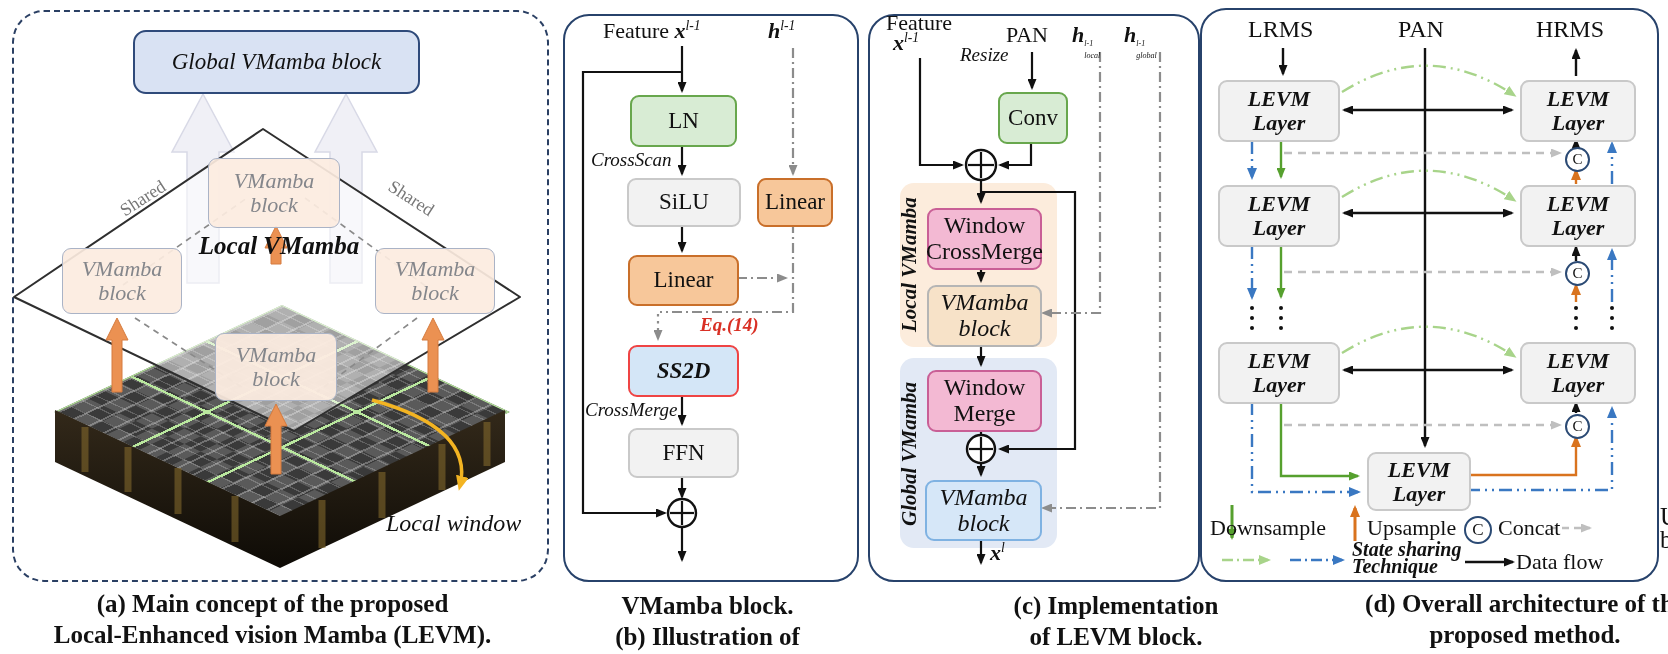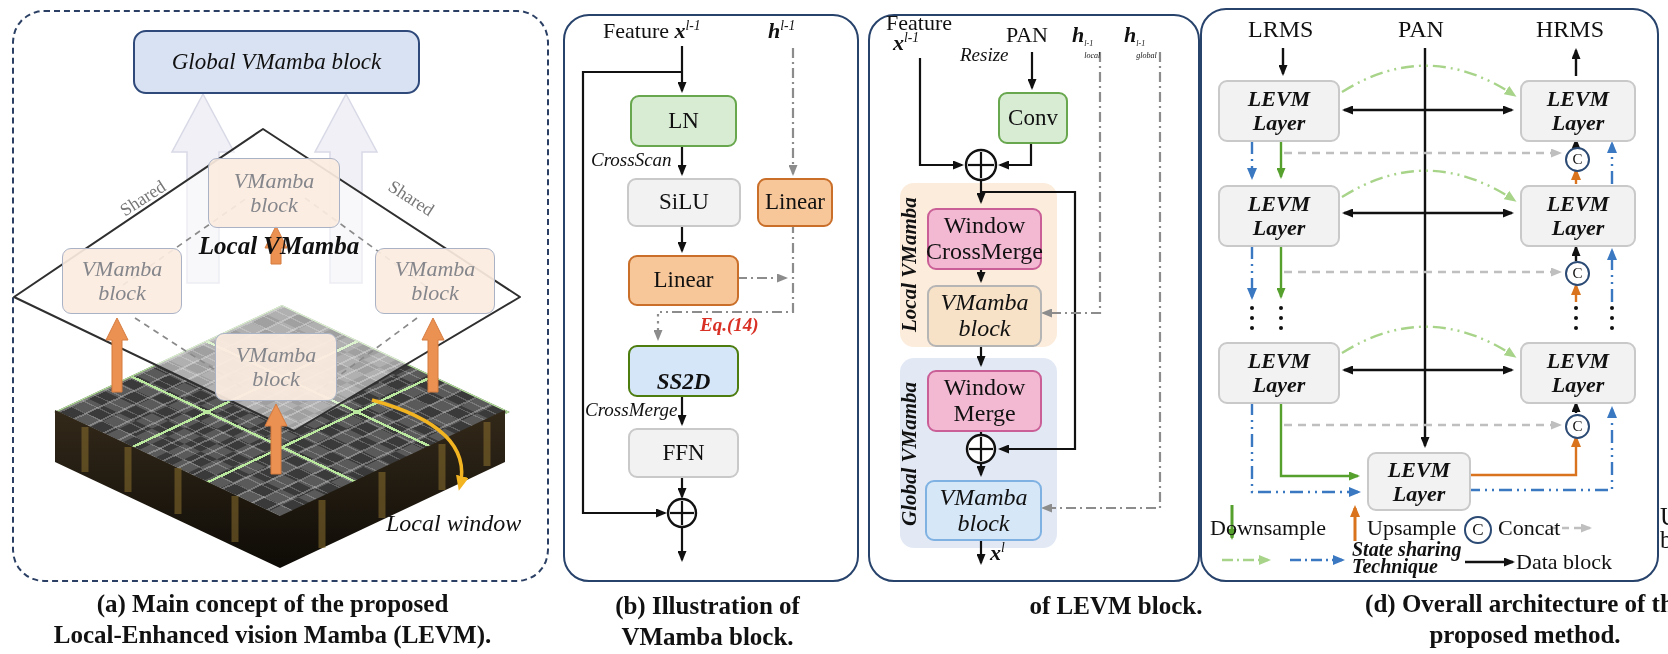--- a/index.html
+++ b/index.html
@@ -6,21 +6,21 @@
   #fig{position:relative;width:1668px;height:654px;background:#fff;overflow:hidden;
        font-family:"Liberation Serif","DejaVu Serif",serif;color:#111;}
   .panel{position:absolute;border:2.5px solid #27426b;border-radius:26px;background:transparent;z-index:0;}
   .panel.dashed{border-style:dashed;border-color:#2a3f63;}
   svg.overlay{position:absolute;left:0;top:0;z-index:2;pointer-events:none;}
   .box{position:absolute;z-index:3;display:flex;flex-direction:column;align-items:center;justify-content:center;
        border-radius:9px;text-align:center;line-height:1.08;}
   .b-green {background:#d8ecd4;border:2px solid #68a74d;}
   .b-gray  {background:#f2f2f2;border:2px solid #c9c9c9;}
   .b-orange{background:#f7c79a;border:2px solid #c96f2a;}
-  .b-blue  {background:#d4e6f7;border:2px solid #4d7c0f;justify-content:flex-end;}
+  .b-blue  {background:#d4e6f7;border:2px solid #ef4444;}
   .b-pink  {background:#f3b9d3;border:2px solid #c95f96;}
   .b-peach {background:rgba(252,235,223,.92);border:1.8px solid #aab3c6;color:#84868b;}
   .b-wheat {background:#f7e2c8;border:2px solid #b5b5b5;}
   .b-bblue {background:#d6e7f8;border:2px solid #7fb2e2;}
   .b-global{background:#d9e2f3;border:2.2px solid #2f4a7a;}
   .region{position:absolute;z-index:1;border-radius:14px;}
   .r-local{background:#fcecdc;}
   .r-global{background:#e2e9f5;}
   .lbl{position:absolute;z-index:3;white-space:nowrap;}
   .it{font-style:italic;}
@@ -280,22 +280,22 @@
   <div class="lbl it sm19" style="left:700px;top:314px;color:#d93025;font-weight:bold;">Eq.(14)</div>
   <div class="box b-blue bi s23" style="left:628px;top:345px;width:107px;height:48px;">
     <span>SS2D</span>
   </div>
   <div class="lbl it sm19" style="left:585px;top:399px;">CrossMerge</div>
   <div class="box b-gray s23" style="left:628px;top:428px;width:107px;height:46px;">
     <span>FFN</span>
   </div>
 
   <div class="cap" style="left:560px;top:590px;width:295px;">
+    <div>VMamba block.</div>
     <div>(b) Illustration of</div>
-    <div>VMamba block.</div>
   </div>
 
   <div class="lbl s22" style="left:886px;top:10px;">Feature</div>
   <div class="lbl s22" style="left:893px;top:30px;">
     <span class="bi">x</span><sup class="it">l-1</sup>
   </div>
   <div class="lbl s22" style="left:1006px;top:22px;">PAN</div>
   <div class="lbl s22" style="left:1072px;top:22px;">
     <span class="bi">h</span><span class="ss">
         <sup>l-1</sup>
@@ -332,20 +332,21 @@
   </div>
   <div class="box b-bblue it sm21" style="left:925px;top:480px;width:113px;height:57px;">
     <span>VMamba</span>
       <span>block</span>
   </div>
   <div class="lbl s22" style="left:990px;top:540px;">
     <span class="bi">x</span><sup class="it">l</sup>
   </div>
 
   <div class="cap" style="left:960px;top:590px;width:312px;">
+    <div>(c) Implementation</div>
     <div>of LEVM block.</div>
   </div>
 
   <div class="lbl s24" style="left:1248px;top:16px;">LRMS</div>
   <div class="lbl s24" style="left:1398px;top:16px;">PAN</div>
   <div class="lbl s24" style="left:1536px;top:16px;">HRMS</div>
 
   <div class="box b-gray bi s22" style="left:1218px;top:80px;width:118px;height:58px;">
     <span>LEVM</span>
       <span>Layer</span>
@@ -413,20 +414,20 @@
     </div>
   <div class="lbl s22" style="left:1498px;top:515px;">Concat</div>
   <div class="lbl" style="left:1660px;top:505px;font-size:25px;line-height:23px;">
     <div>U-Net</div>
     <div>block</div>
   </div>
   <div class="lbl bi" style="left:1352px;top:541px;font-size:20px;line-height:17px;">
     <div>State sharing</div>
     <div>Technique</div>
   </div>
-  <div class="lbl s22" style="left:1516px;top:549px;">Data block</div>
+  <div class="lbl s22" style="left:1516px;top:549px;">Data flow</div>
 
   <div class="cap" style="left:1330px;top:588px;width:390px;">
     <div>(d) Overall architecture of the</div>
     <div>proposed method.</div>
   </div>
 
 </div>
 
 </body></html>

